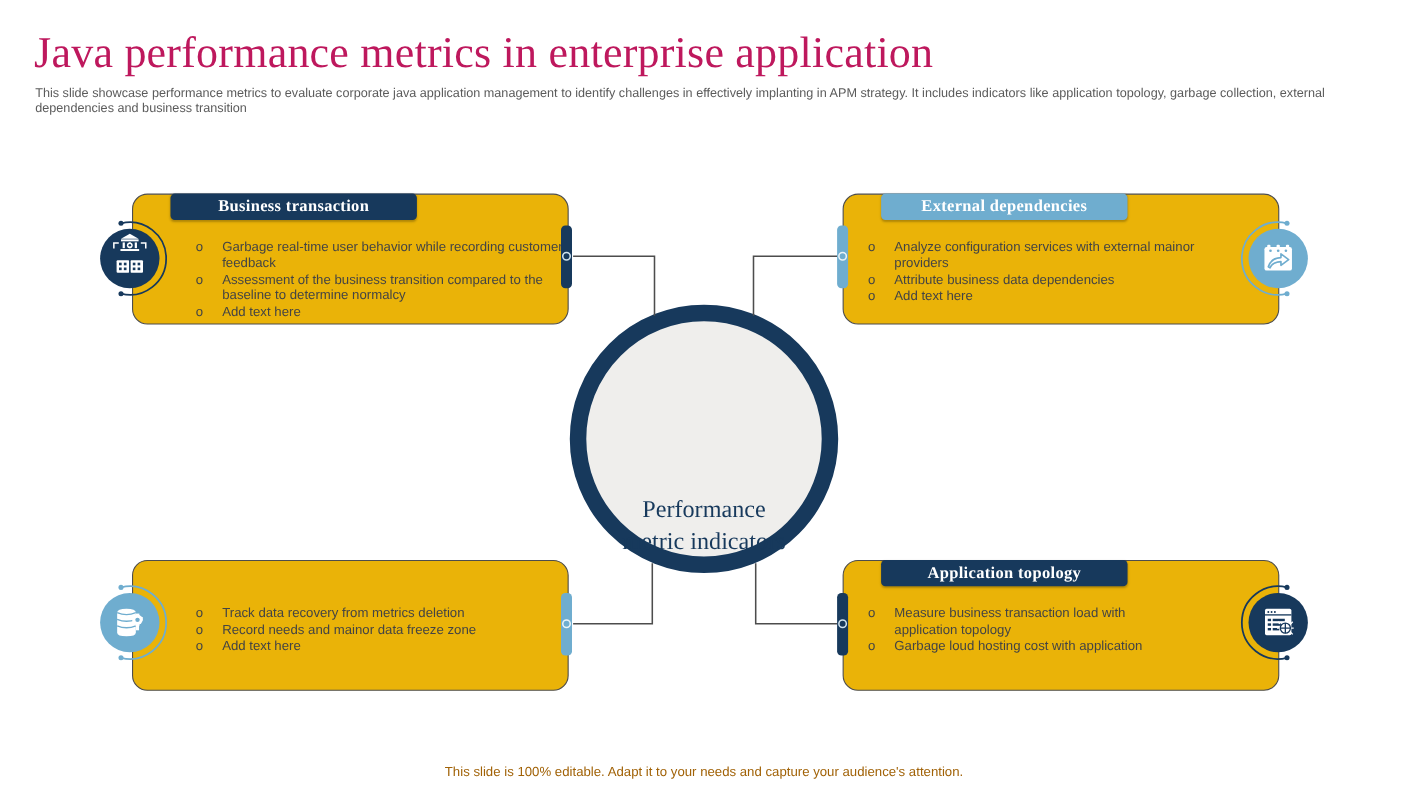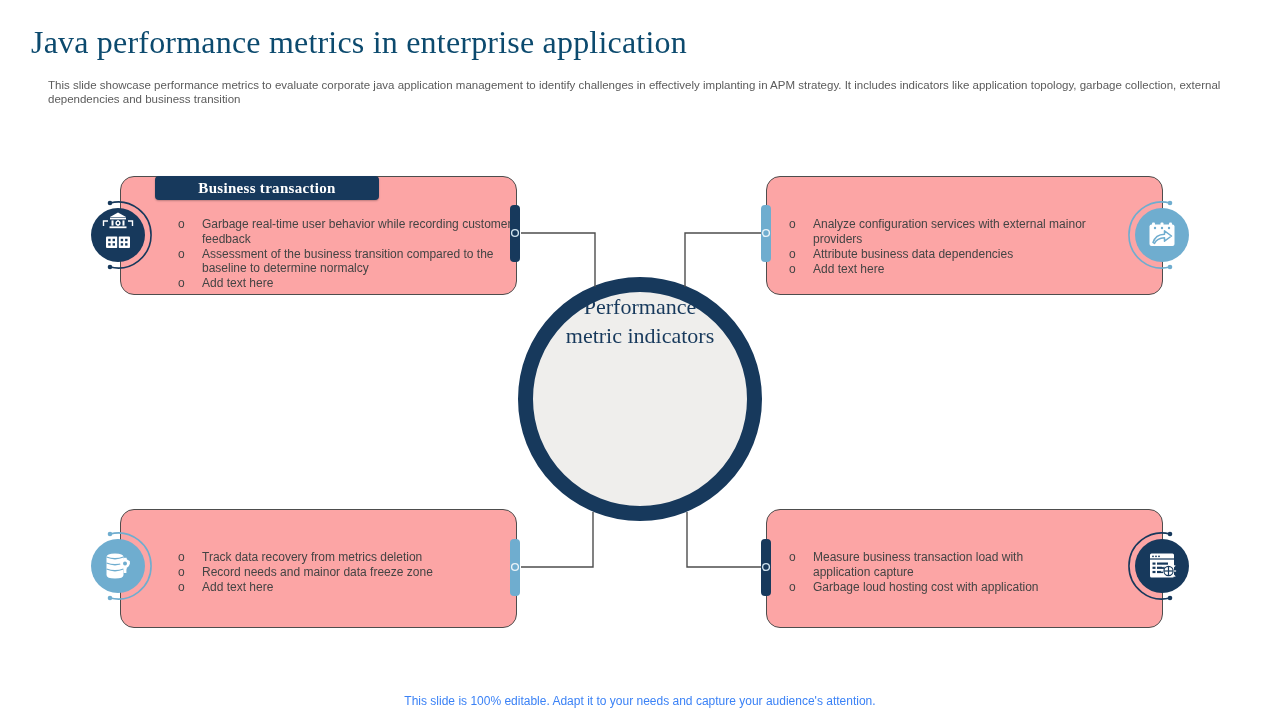--- a/index.html
+++ b/index.html
@@ -3,34 +3,34 @@
 <meta charset="utf-8">
 <style>
   html,body{margin:0;padding:0;}
   .slide{
     position:relative; width:1280px; height:720px; background:#ffffff;
     font-family:"Liberation Sans", sans-serif; overflow:hidden;
   }
   
   .title{
     position:absolute; left:31px; top:24px; width:1200px;
-    font-family:"Liberation Serif", serif; font-size:32px; font-weight:500;
-    color:#0c4a6e; letter-spacing:.2px;
+    font-family:"Liberation Serif", serif; font-size:40px; font-weight:500;
+    color:#be185d; letter-spacing:.2px;
   }
   .subtitle{
     position:absolute; left:32px; top:78px; width:1192px;
-    font-size:11.5px; line-height:14px; color:#5b5b5b;margin-left:16px;
+    font-size:11.5px; line-height:14px; color:#5b5b5b;
   }
   .footer{
     position:absolute; left:0; bottom:12px; width:100%;
-    text-align:center; font-size:12px; color:#3b82f6;
+    text-align:center; font-size:12px; color:#a16207;
   }
   
   .card{
-    position:absolute; width:395px; height:117px; background:#fca5a5;
+    position:absolute; width:395px; height:117px; background:#eab308;
     border:1px solid #4d4d4d; border-radius:14px;
   }
   .card.tl{left:120px; top:176px;}
   .card.tr{left:766px; top:176px;}
   .card.bl{left:120px; top:509px;}
   .card.br{left:766px; top:509px;}
   .badge{
     position:absolute; top:-1px; left:34px; height:24px; min-width:200px;
     padding:0 12px; border-radius:4px;
     display:flex; align-items:center; justify-content:center;
@@ -46,21 +46,21 @@
   }
   .card.tl .bullets, .card.bl .bullets{left:57px; width:334px;}
   .card.tr .bullets, .card.br .bullets{left:22px; width:316px;}
   .card.br .bullets{width:262px;}
   .bullets li{display:flex; margin:0 0 0.5px 0;}
   .bullets .marker{width:24px; flex:0 0 24px; text-align:left; color:#444;}
   
   .center-circle{
     position:absolute; left:518px; top:277px; width:214px; height:214px;
     background:#efeeec; border:15px solid #17395c; border-radius:50%;
-    display:flex; align-items:flex-start; justify-content:center; text-align:center;
+    display:flex; align-items:flex-end; justify-content:center; text-align:center;
   }
   .center-circle .label{
     width:150px; font-family:"Liberation Serif", serif; font-size:22px;
     line-height:29px; color:#17395c;
   }
   
   .overlay{position:absolute; left:0; top:0; pointer-events:none;}
   .icon-svg{position:absolute; pointer-events:none;}
 </style>
 </head>
@@ -83,20 +83,21 @@
           <span>Assessment of the business transition compared to the baseline to determine normalcy</span>
         </li>
       <li>
           <span class="marker">o</span>
           <span>Add text here</span>
         </li>
     </ul>
   </div>
 
   <div class="card tr">
+    <div class="badge blue">External dependencies</div>
     <ul class="bullets">
       <li>
           <span class="marker">o</span>
           <span>Analyze configuration services with external mainor providers</span>
         </li>
       <li>
           <span class="marker">o</span>
           <span>Attribute business data dependencies</span>
         </li>
       <li>
@@ -117,24 +118,25 @@
           <span>Record needs and mainor data freeze zone</span>
         </li>
       <li>
           <span class="marker">o</span>
           <span>Add text here</span>
         </li>
     </ul>
   </div>
 
   <div class="card br">
-    <ul class="bullets">
-      <li>
-          <span class="marker">o</span>
-          <span>Measure business transaction load with application capture</span>
+    <div class="badge navy">Application topology</div>
+    <ul class="bullets">
+      <li>
+          <span class="marker">o</span>
+          <span>Measure business transaction load with application topology</span>
         </li>
       <li>
           <span class="marker">o</span>
           <span>Garbage loud hosting cost with application</span>
         </li>
     </ul>
   </div>
 
   <div class="center-circle">
     <div class="label">Performance metric indicators</div>

